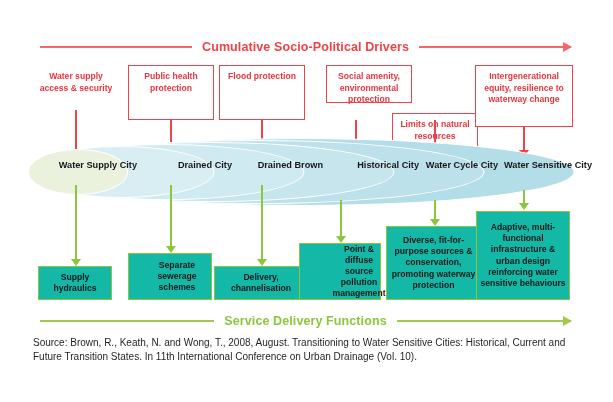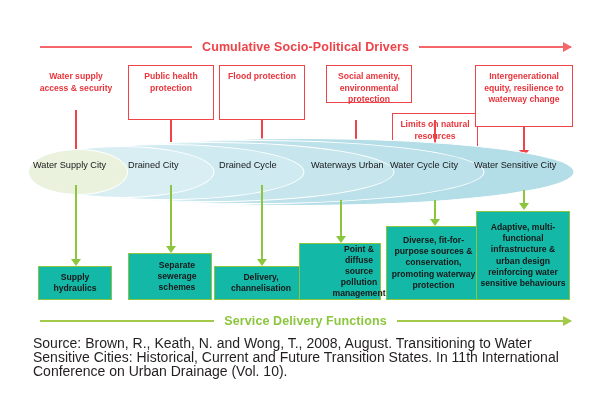--- a/index.html
+++ b/index.html
@@ -104,25 +104,26 @@
     border-radius: 50%;
     left: 50%;
     top: 50%;
     transform: translate(-50%, -50%);
     border: 1.4px solid #ffffff;
   }
 
   
   .city {
     position: absolute;
-    text-align: left;
+    text-align: right;
     font-size: 9.2px;
-    font-weight: normal;
+    font-weight: bold;
     color: #16181a;
     line-height: 11.5px;
+    margin-left: 20px;
   }
 
   
   .func {
     position: absolute;
     box-sizing: border-box;
     text-align: center;
     font-size: 8.6px;
     font-weight: bold;
     color: #16181a;
@@ -147,21 +148,21 @@
     border-right: 5px solid transparent;
     border-top: 7px solid #8cc63f;
   }
 
   
   #source {
     position: absolute;
     left: 33px;
     top: 336px;
     width: 556px;
-    font-size: 14px;
+    font-size: 10px;
     line-height: 14px;
     color: #231f20;
     font-weight: normal;
     text-align: left;
   }
 </style>
 </head>
 <body>
 
 <div id="page">
@@ -219,24 +220,24 @@
     <div class="ell" style="width:98px; height:44px; background:#eaf2dd; margin-left:-223px;"></div>
   </div>
 
   <div class="city" style="left:33px; top:160px; width:84px;">
     <span>Water Supply City</span>
   </div>
   <div class="city" style="left:128px; top:160px; width:84px;">
     <span>Drained City</span>
   </div>
   <div class="city" style="left:219px; top:160px; width:84px;">
-    <span>Drained Cycle</span>
+    <span>Drained Brown</span>
   </div>
   <div class="city" style="left:311px; top:160px; width:88px;">
-    <span>Waterways Urban</span>
+    <span>Historical City</span>
   </div>
   <div class="city" style="left:390px; top:160px; width:88px;">
     <span>Water Cycle City</span>
   </div>
   <div class="city" style="left:474px; top:160px; width:98px;">
     <span>Water Sensitive City</span>
   </div>
 
   <div class="func-stem" style="left:74.8px; top:185px; height:76px;"></div>
   <div class="func-head" style="left:71px; top:259px;"></div>

